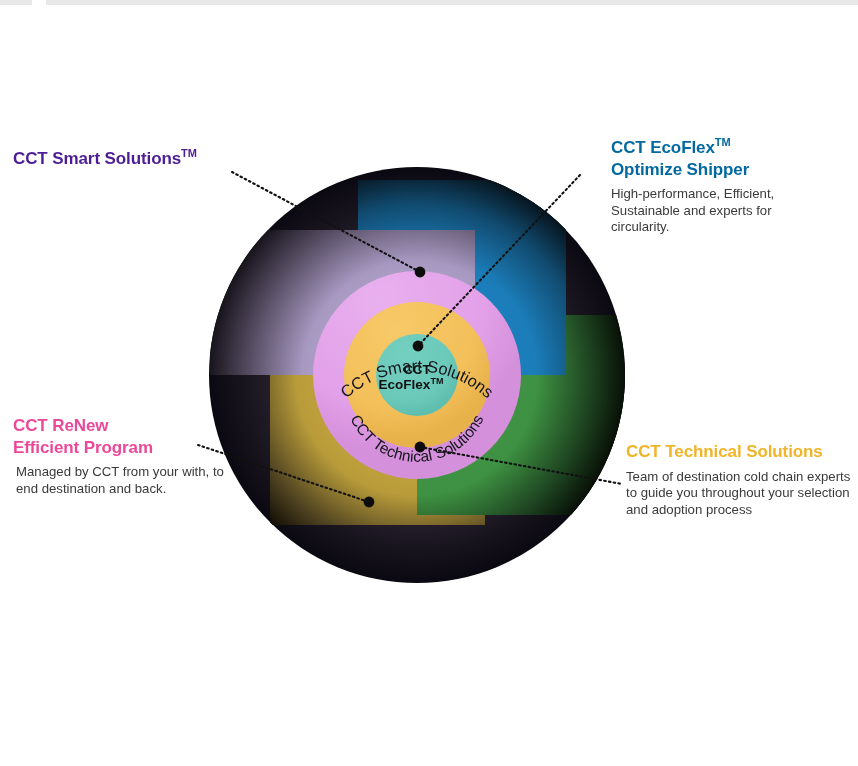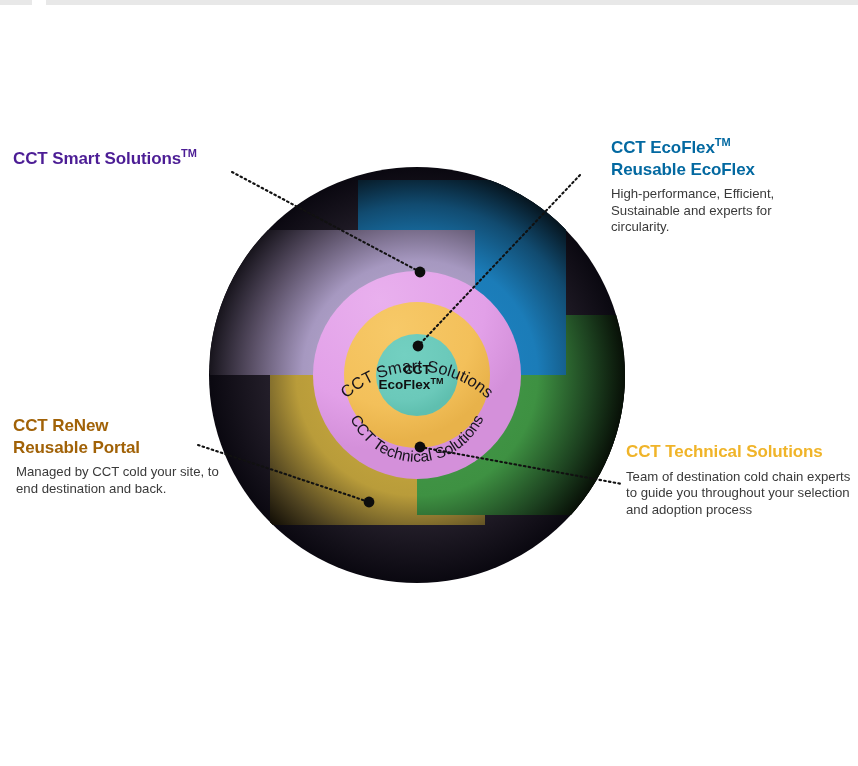--- a/index.html
+++ b/index.html
@@ -33,21 +33,21 @@
     margin:0;
   }
 
   #callout-smart{left:13px;top:148px;width:215px;}
   #callout-smart .ctitle{color:#4c1d95;}
 
   #callout-eco{left:611px;top:137px;width:215px;}
   #callout-eco .ctitle{color:#0369a1;}
 
   #callout-renew{left:13px;top:415px;width:215px;}
-  #callout-renew .ctitle{color:#a16207;}
+  #callout-renew .ctitle{color:#ec4899;}
   #callout-renew .cbody{padding-left:3px;}
 
   #callout-tech{left:626px;top:441px;width:230px;}
   #callout-tech .ctitle{color:#f0b429;}
 </style>
 </head>
 <body>
 
 <div id="stage">
 
@@ -167,27 +167,27 @@
       <circle cx="420" cy="447" r="5.4"></circle>
       <circle cx="369" cy="502" r="5.4"></circle>
     </g>
   </svg>
 
   <div class="callout" id="callout-smart">
     <div class="ctitle"><span>CCT Smart Solutions</span><sup>TM</sup></div>
   </div>
 
   <div class="callout" id="callout-eco">
-    <div class="ctitle"><span>CCT EcoFlex</span><sup>TM</sup><br><span>Reusable EcoFlex</span></div>
+    <div class="ctitle"><span>CCT EcoFlex</span><sup>TM</sup><br><span>Optimize Shipper</span></div>
     <p class="cbody">High-performance, Efficient, Sustainable and experts for circularity.</p>
   </div>
 
   <div class="callout" id="callout-renew">
-    <div class="ctitle"><span>CCT ReNew</span><br><span>Reusable Portal</span></div>
-    <p class="cbody">Managed by CCT cold your site, to end destination and back.</p>
+    <div class="ctitle"><span>CCT ReNew</span><br><span>Efficient Program</span></div>
+    <p class="cbody">Managed by CCT from your with, to end destination and back.</p>
   </div>
 
   <div class="callout" id="callout-tech">
     <div class="ctitle">CCT Technical Solutions</div>
     <p class="cbody">Team of destination cold chain experts to guide you throughout your selection and adoption process</p>
   </div>
 
 </div>
 
 </body></html>

